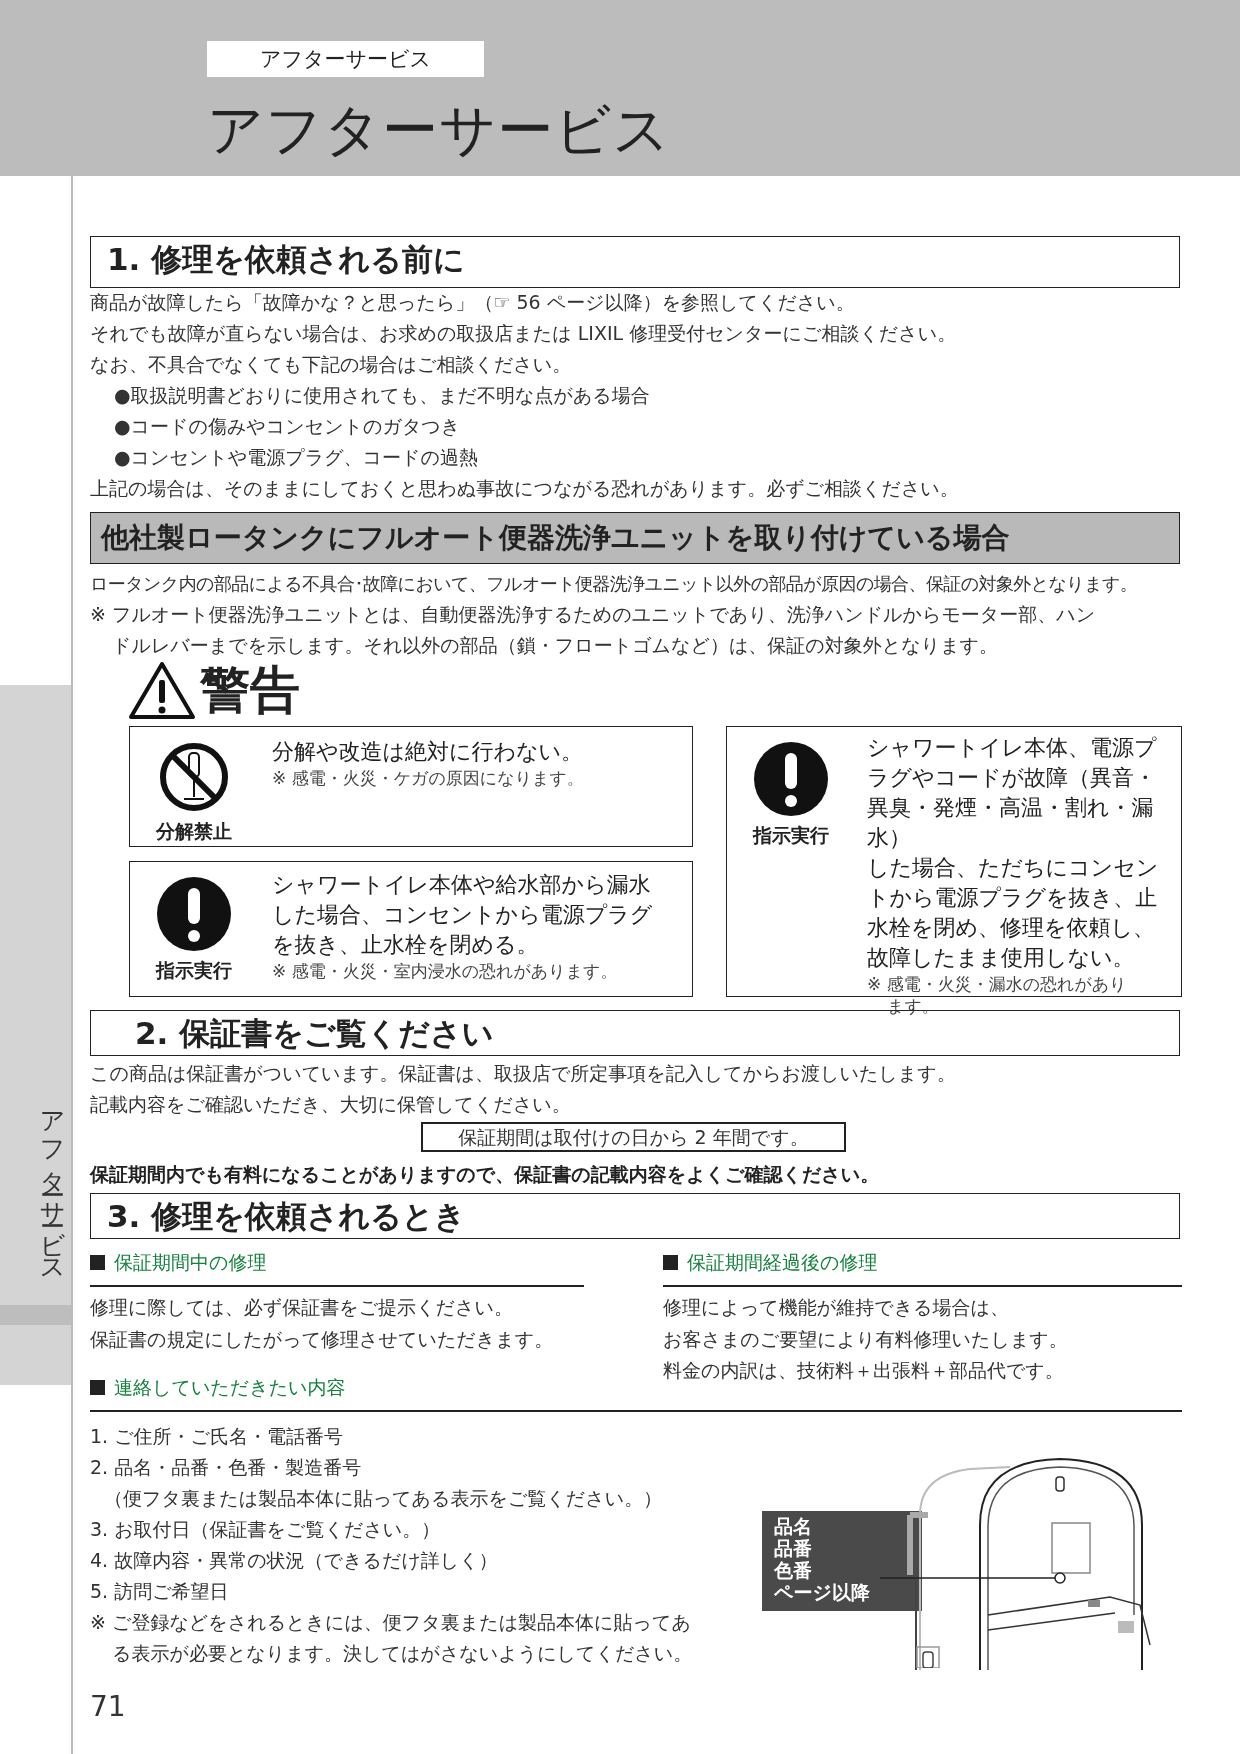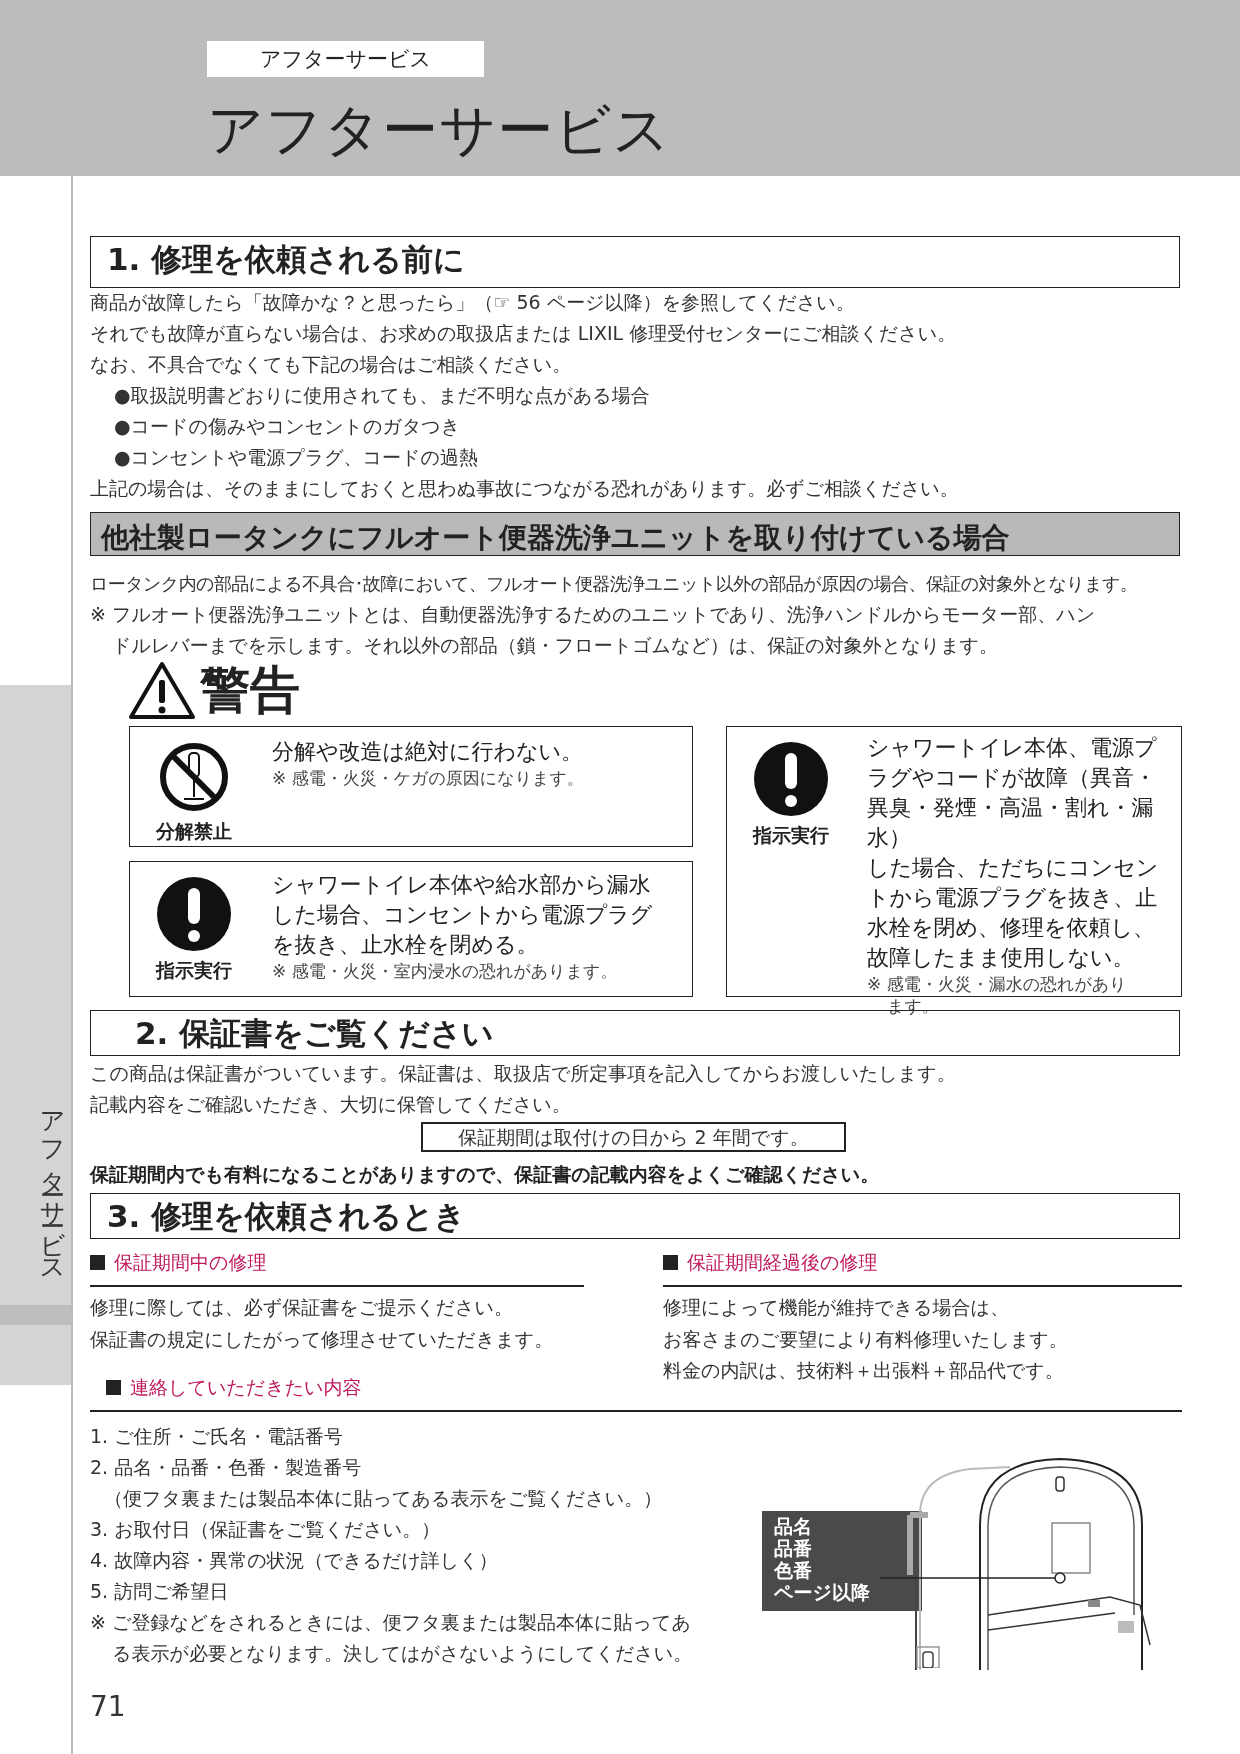--- a/index.html
+++ b/index.html
@@ -17,21 +17,21 @@
   .bullet { padding-left:24px; }
   .warn-title { position:absolute; left:128px; top:660px; height:60px; display:flex; align-items:center; }
   .warn-title .label { font-size:50px; font-weight:bold; margin-left:4px; line-height:60px; }
   .wbox { position:absolute; border:1.5px solid #222; box-sizing:border-box; }
   .wicon { position:absolute; text-align:center; }
   .wicon .cap { font-size:19px; font-weight:bold; margin-top:2px; }
   .wtext { position:absolute; font-size:22px; line-height:30px; color:#222; }
   .wnote { font-size:17px; line-height:22px; color:#444; }
   .period-box { position:absolute; left:421px; top:1122px; width:425px; height:30px; border:2px solid #222; box-sizing:border-box; font-size:19px; line-height:26px; text-align:center; color:#333; }
   .bold-line { position:absolute; left:90px; top:1159px; font-size:19px; font-weight:bold; line-height:30px; color:#222; }
-  .subhead { position:absolute; font-size:19px; line-height:30px; color:#be185d; }
+  .subhead { position:absolute; font-size:19px; line-height:30px; color:#15803d; }
   .subhead .sq { display:inline-block; width:15px; height:15px; background:#222; margin-right:9px; vertical-align:-1px; }
   .hr { position:absolute; height:1.5px; background:#222; }
   .label-panel { position:absolute; left:762px; top:1511px; width:160px; height:100px; background:#4a4a4a; color:#fff; font-size:19px; font-weight:bold; line-height:22px; padding:4px 0 0 12px; box-sizing:border-box; }
   .page-num { position:absolute; left:90px; top:1690px; font-size:28px; color:#333; }
 </style>
 </head>
 <body>
 
 <div class="header-band"></div>
 <div class="header-tag">アフターサービス</div>
@@ -44,21 +44,21 @@
 
 <div class="sec-head" style="top:236px;height:52px;line-height:44px;">1. 修理を依頼される前に</div>
 <div class="txt" style="top:287px;">商品が故障したら「故障かな？と思ったら」（☞ 56 ページ以降）を参照してください。</div>
 <div class="txt" style="top:318px;">それでも故障が直らない場合は、お求めの取扱店または LIXIL 修理受付センターにご相談ください。</div>
 <div class="txt" style="top:349px;">なお、不具合でなくても下記の場合はご相談ください。</div>
 <div class="txt bullet" style="top:380px;">●取扱説明書どおりに使用されても、まだ不明な点がある場合</div>
 <div class="txt bullet" style="top:411px;">●コードの傷みやコンセントのガタつき</div>
 <div class="txt bullet" style="top:442px;">●コンセントや電源プラグ、コードの過熱</div>
 <div class="txt" style="top:473px;">上記の場合は、そのままにしておくと思わぬ事故につながる恐れがあります。必ずご相談ください。</div>
 
-<div class="sec-head gray" style="top:512px;height:44px;line-height:50px;">他社製ロータンクにフルオート便器洗浄ユニットを取り付けている場合</div>
+<div class="sec-head gray" style="top:512px;height:52px;line-height:50px;">他社製ロータンクにフルオート便器洗浄ユニットを取り付けている場合</div>
 <div class="txt" style="top:568px;font-size:18px;letter-spacing:-0.6px;">ロータンク内の部品による不具合･故障において、フルオート便器洗浄ユニット以外の部品が原因の場合、保証の対象外となります。</div>
 <div class="txt" style="top:599px;">※ フルオート便器洗浄ユニットとは、自動便器洗浄するためのユニットであり、洗浄ハンドルからモーター部、ハン</div>
 <div class="txt" style="top:630px;left:112px;">ドルレバーまでを示します。それ以外の部品（鎖・フロートゴムなど）は、保証の対象外となります。</div>
 
 <div class="warn-title">
   <svg width="68" height="60" viewBox="0 0 68 60">
     <polygon points="34,4 65,57 3,57" fill="none" stroke="#111" stroke-width="4" stroke-linejoin="round"></polygon>
     <rect x="31" y="20" width="6" height="23" rx="2" fill="#111"></rect>
     <circle cx="34" cy="50" r="3.5" fill="#111"></circle>
   </svg>
@@ -137,21 +137,21 @@
 <div class="txt" style="top:1324px;">保証書の規定にしたがって修理させていただきます。</div>
 
 <div class="subhead" style="left:663px;top:1247px;">
   <span class="sq"></span><span>保証期間経過後の修理</span>
 </div>
 <div class="hr" style="left:663px;top:1285px;width:519px;"></div>
 <div class="txt" style="left:663px;top:1292px;">修理によって機能が維持できる場合は、</div>
 <div class="txt" style="left:663px;top:1324px;">お客さまのご要望により有料修理いたします。</div>
 <div class="txt" style="left:663px;top:1355px;">料金の内訳は、技術料＋出張料＋部品代です。</div>
 
-<div class="subhead" style="left:90px;top:1372px;margin-left:16px;">
+<div class="subhead" style="left:90px;top:1372px;">
   <span class="sq"></span><span>連絡していただきたい内容</span>
 </div>
 <div class="hr" style="left:90px;top:1410px;width:1092px;"></div>
 
 <div class="txt" style="top:1421px;">1. ご住所・ご氏名・電話番号</div>
 <div class="txt" style="top:1452px;">2. 品名・品番・色番・製造番号</div>
 <div class="txt" style="top:1483px;left:104px;">（便フタ裏または製品本体に貼ってある表示をご覧ください。）</div>
 <div class="txt" style="top:1514px;">3. お取付日（保証書をご覧ください。）</div>
 <div class="txt" style="top:1545px;">4. 故障内容・異常の状況（できるだけ詳しく）</div>
 <div class="txt" style="top:1576px;">5. 訪問ご希望日</div>

